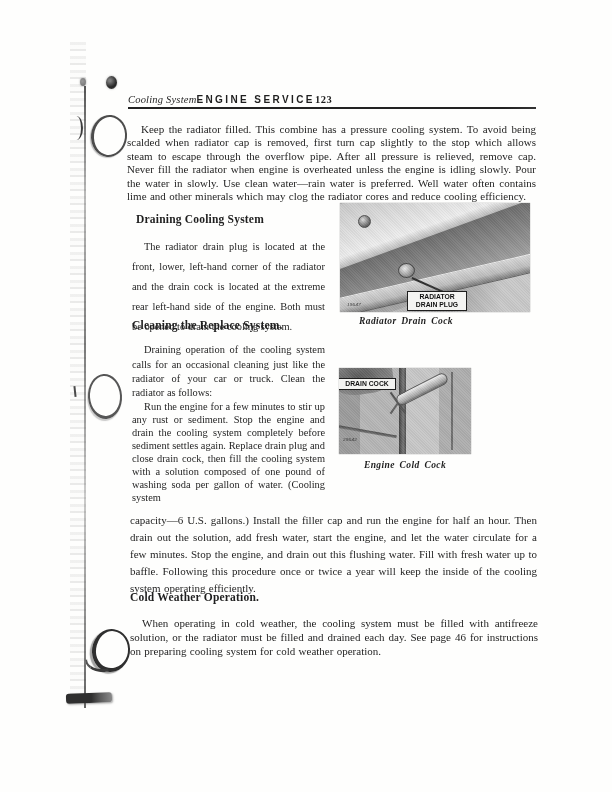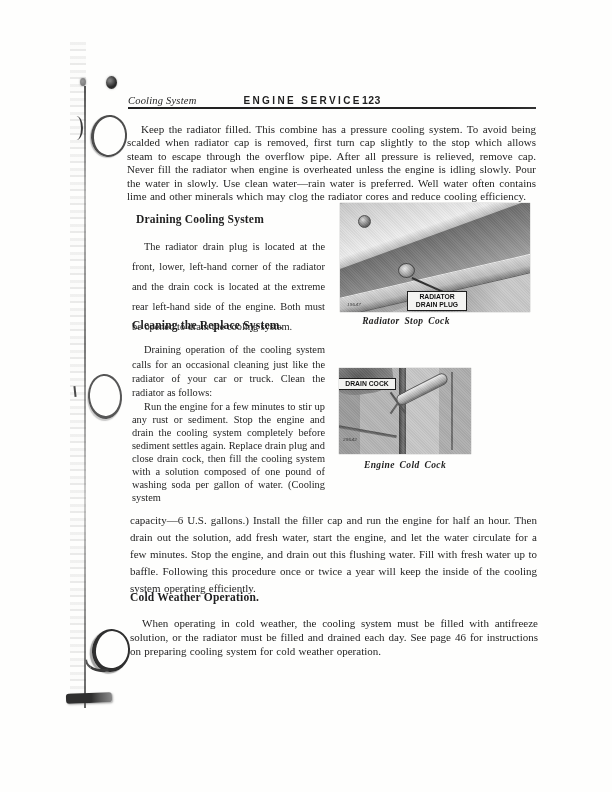--- a/index.html
+++ b/index.html
@@ -24,22 +24,22 @@
   .ring-1{left:91px;top:115px;width:31px;height:38px;border:2px solid #4c4c4c;border-left-width:3px;transform:rotate(6deg);box-shadow:-1px 1px 1px rgba(120,120,120,.5);}
   .ring-2{left:88px;top:374px;width:30px;height:40px;border:2px solid #565656;border-bottom-width:3px;transform:rotate(-4deg);box-shadow:-1px 2px 1px rgba(140,140,140,.45);}
   .tick-mark{left:74px;top:386px;width:2px;height:11px;background:#4a4a4a;transform:rotate(-6deg);}
   .ring-3{left:92px;top:629px;width:32px;height:37px;border:2px solid #2f2f2f;border-left-width:4px;border-bottom-width:4px;transform:rotate(8deg);box-shadow:-2px 2px 1px rgba(90,90,90,.55);}
   .ring-3-tail{left:86px;top:658px;width:20px;height:12px;border-bottom:3px solid #3a3a3a;border-left:2px solid #555;border-radius:0 0 0 90%;transform:rotate(-8deg);}
   .smudge-bottom{left:66px;top:693px;width:46px;height:10px;border-radius:3px;transform:rotate(-2deg);
     background:linear-gradient(90deg,#2f2f2f 0 55%,#5c5c5c 75%,#8a8a8a);box-shadow:1px 1px 2px rgba(90,90,90,.5);}
   
   .running-header{left:128px;top:94px;width:408px;height:13px;display:flex;justify-content:flex-start;align-items:baseline;}
   .hdr-section{font-style:italic;font-size:10.5px;letter-spacing:.2px;}
-  .hdr-title{font-family:"Liberation Sans",sans-serif;font-weight:bold;font-size:10px;letter-spacing:2.4px;margin-left:47px;}
-  .hdr-page{font-family:Liberation Sans, sans-serif;font-weight:bold;font-size:10.5px;letter-spacing:.5px;}
+  .hdr-title{font-family:"Liberation Sans",sans-serif;font-weight:bold;font-size:10px;letter-spacing:2.4px;}
+  .hdr-page{font-family:Liberation Serif, serif;font-weight:bold;font-size:10.5px;letter-spacing:.5px;}
   .header-rule{left:128px;top:107px;width:408px;height:2px;background:linear-gradient(90deg,#222 0 92%,#333);}
   
   .para{text-align:justify;}
   .intro-para{left:127px;top:112px;width:409px;font-size:11px;line-height:13.4px;text-indent:14px;word-spacing:.6px;}
   .sec-heading{font-weight:bold;font-size:11.5px;letter-spacing:.2px;}
   .h-0{left:136px;top:213px;}
   .b-0{left:132px;top:227px;width:193px;font-size:10.4px;line-height:20px;text-indent:12px;}
   .h-1{left:132px;top:319px;}
   .b-1a{left:132px;top:333px;width:193px;font-size:10.4px;line-height:14.3px;text-indent:12px;}
   .b-1b{left:132px;top:390px;width:193px;font-size:10.4px;line-height:13px;text-indent:12px;}
@@ -127,21 +127,21 @@
     <div class="hood-band"></div>
     <div class="shadow-wedge"></div>
     <div class="frame-strip"></div>
     <div class="bolt-top"></div>
     <div class="plug-bolt"></div>
     <div class="leader-line"></div>
     <div class="grain"></div>
     <div class="callout-box callout-1">RADIATOR DRAIN PLUG</div>
     <div class="photo-num num-1">19647</div>
   </div>
-  <div class="abs fig-caption cap-1">Radiator Stop Cock</div>
+  <div class="abs fig-caption cap-1">Radiator Drain Cock</div>
 
   <div class="abs photo photo-2">
     <div class="dark-mass"></div>
     <div class="vert-bar"></div>
     <div class="brace-a"></div>
     <div class="brace-b"></div>
     <div class="rod-lower"></div>
     <div class="petcock-handle"></div>
     <div class="edge-line"></div>
     <div class="grain"></div>

